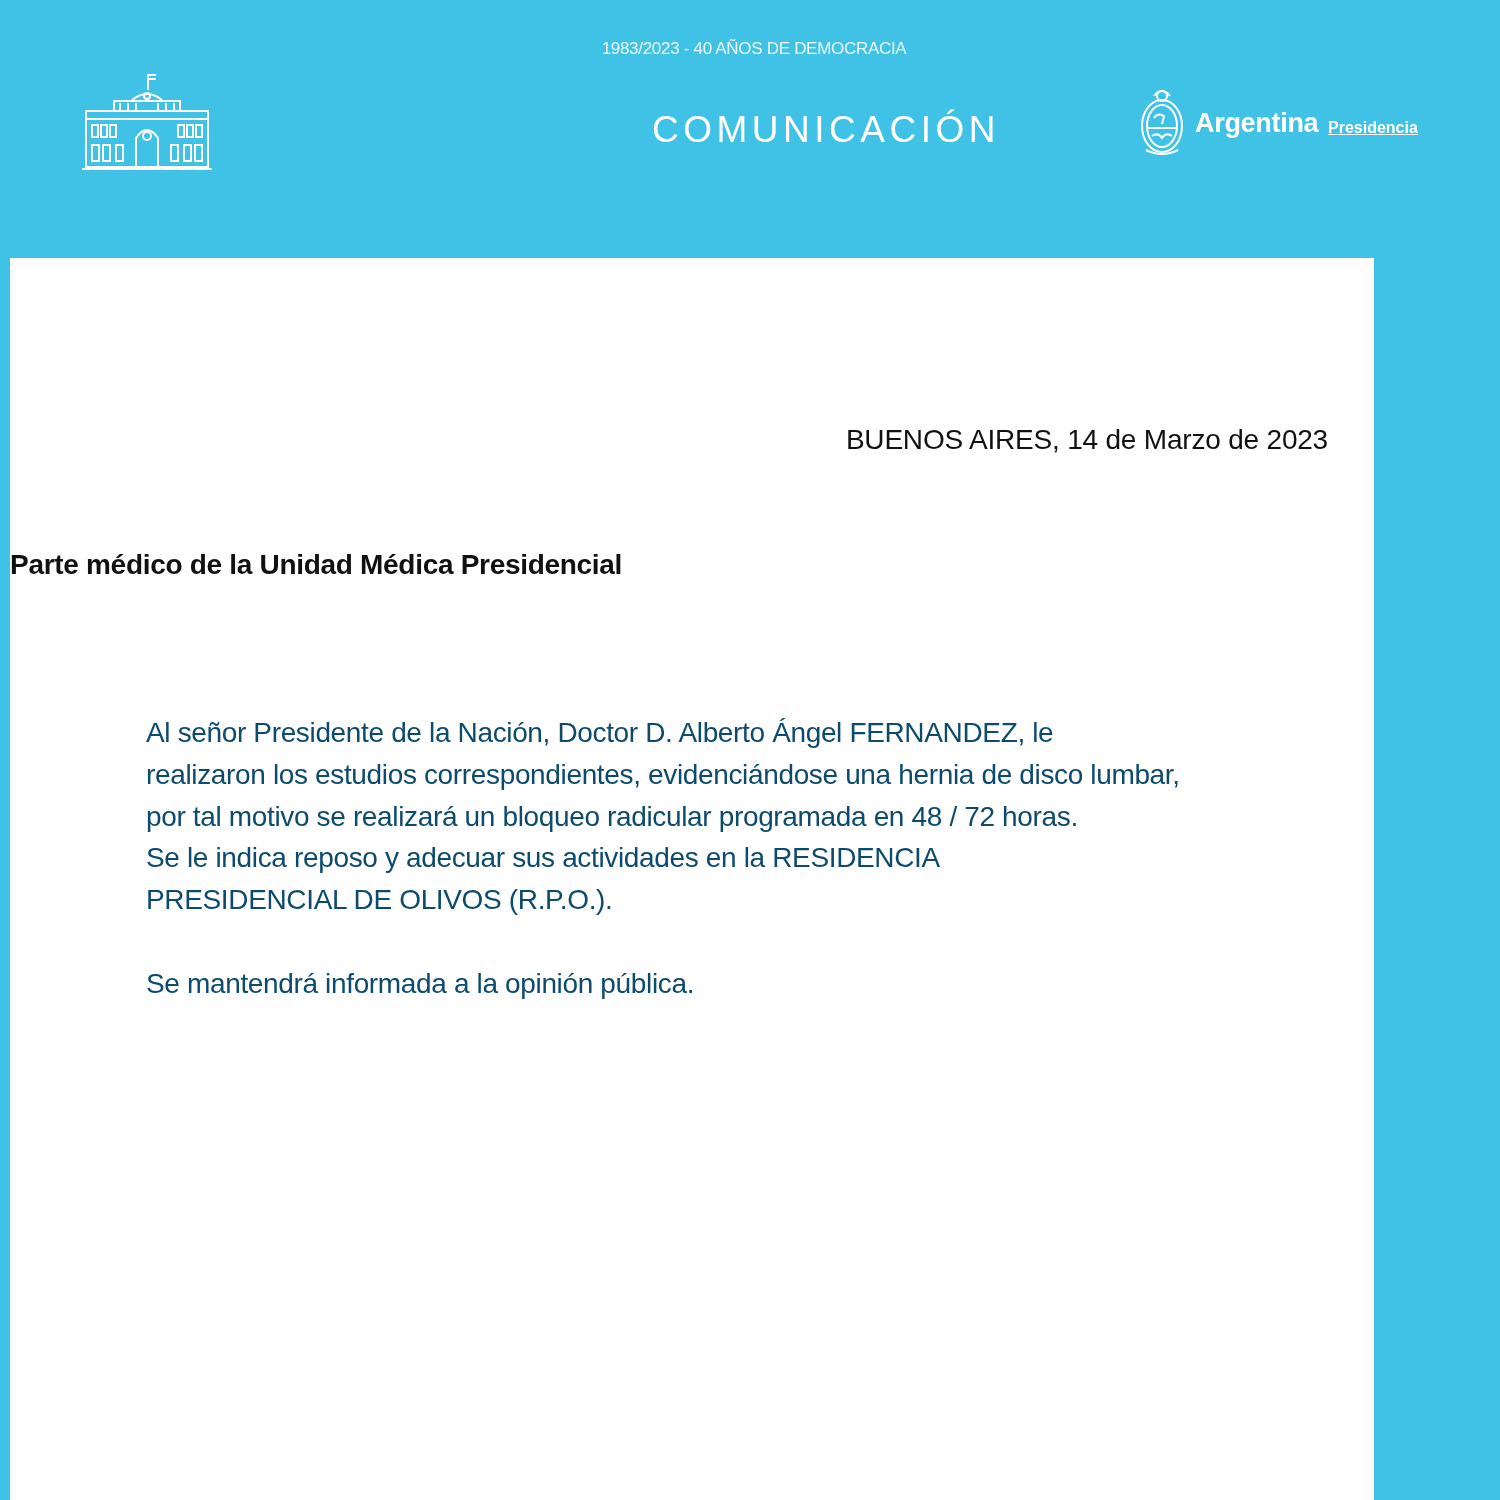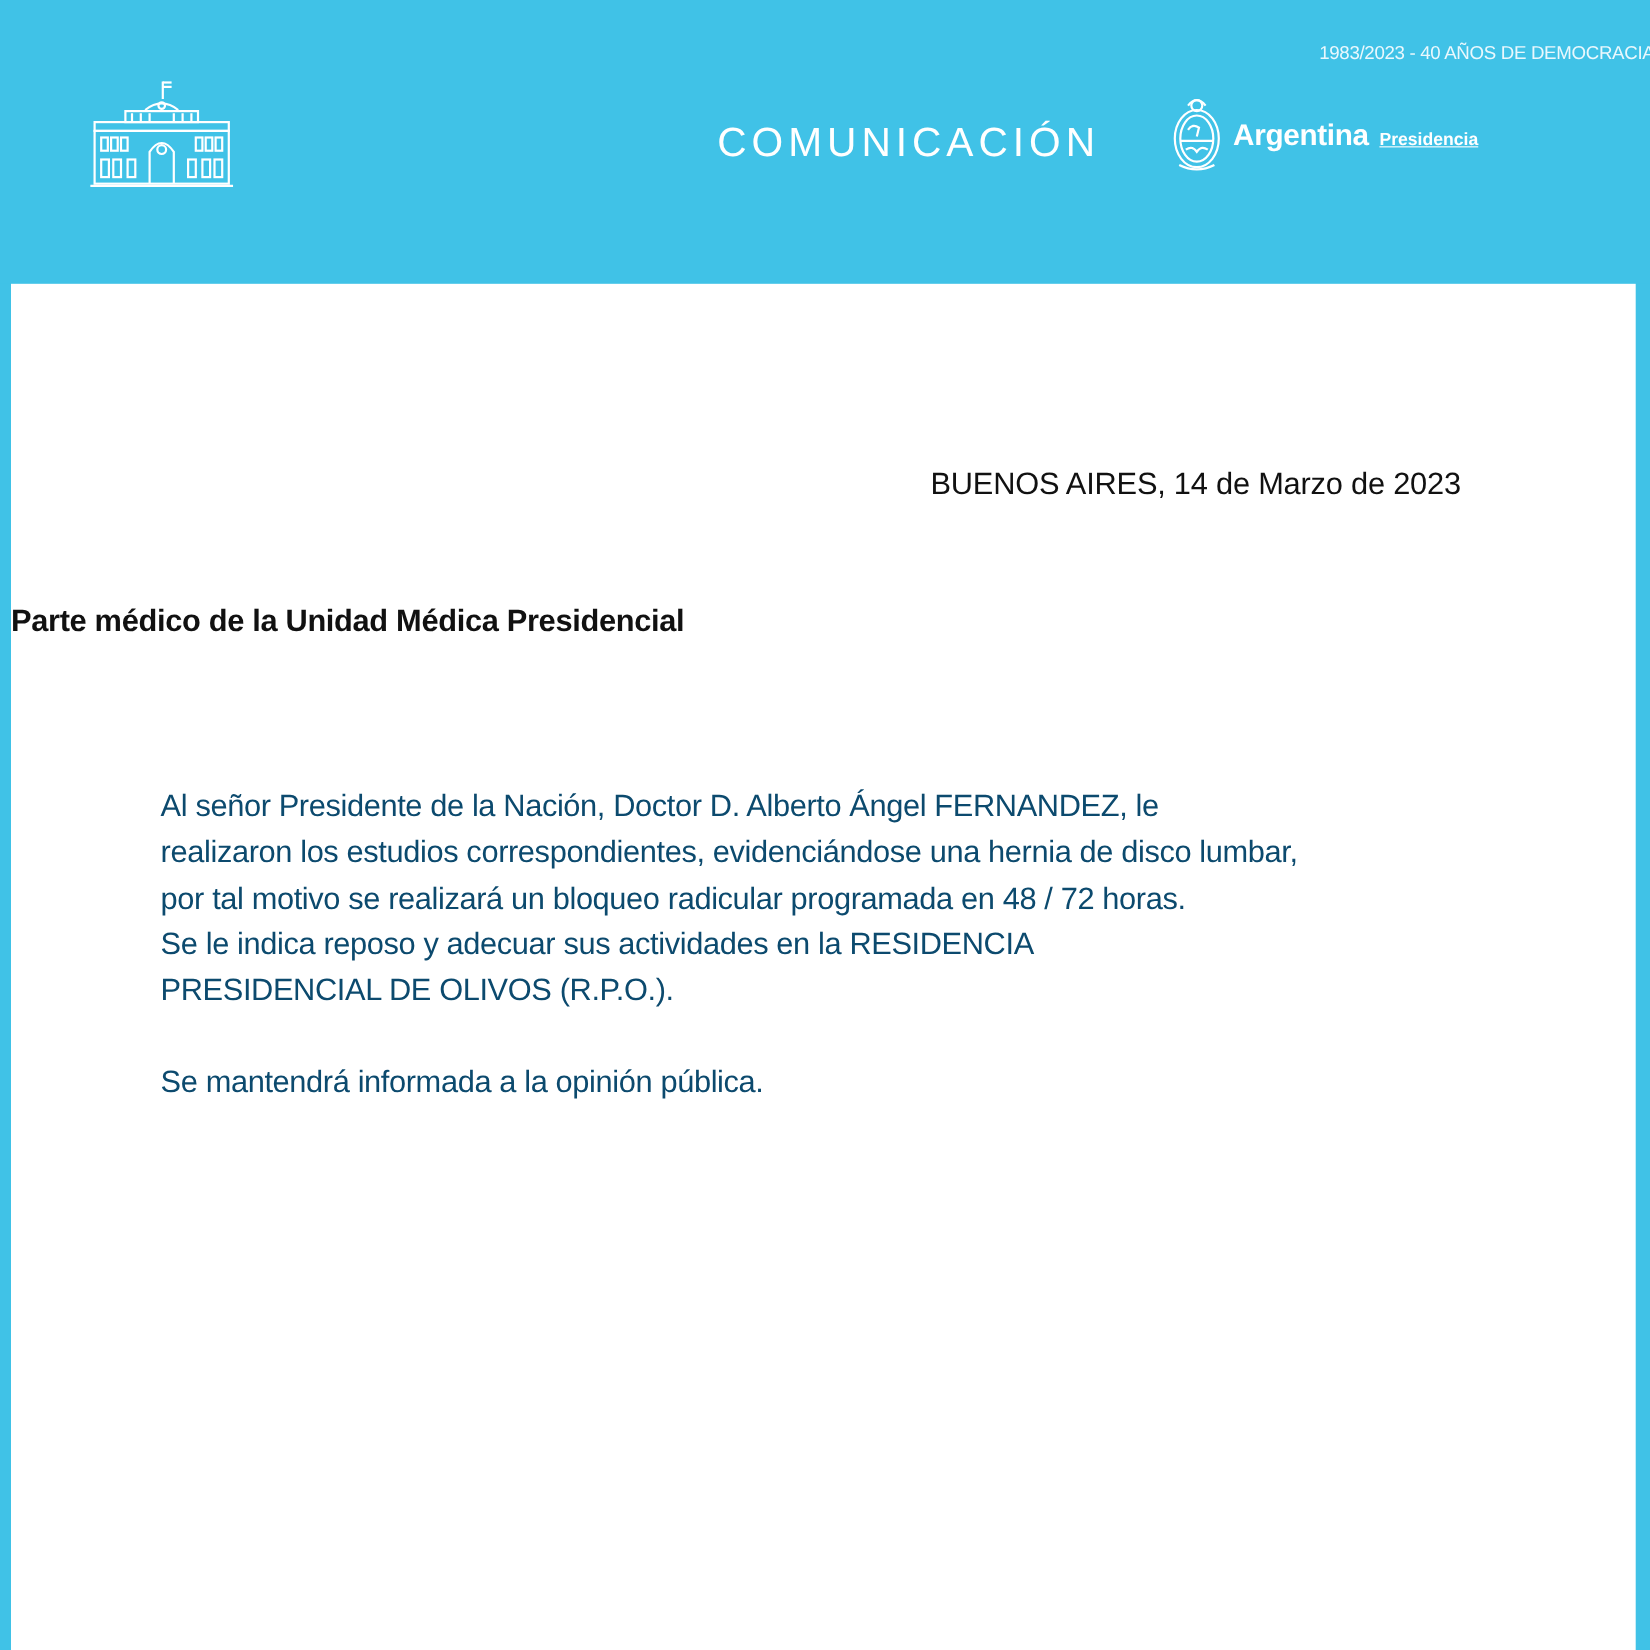--- a/index.html
+++ b/index.html
@@ -8,39 +8,39 @@
       background: #40c2e7;
       position: relative;
       font-family: "Liberation Sans", "DejaVu Sans", sans-serif;
     }
     .header {
       position: absolute; left: 0; top: 0; width: 1500px; height: 258px;
       background: #40c2e7; color: #ffffff;
     }
     .tagline {
       position: absolute; left: 0; width: 1500px; top: 39px;
-      text-align: right; font-size: 17px; letter-spacing: -0.3px;
+      text-align: center; font-size: 17px; letter-spacing: -0.3px;
       color: #eaf8fd;
     }
     .tagline span { position: relative; left: 4px; }
     .brand-title {
       position: absolute; left: 500px; top: 95px; width: 500px;
       text-align: right; font-size: 37px; letter-spacing: 4.5px;
       font-weight: normal; color: #ffffff; line-height: 70px;
     }
     .left-logo { position: absolute; left: 82px; top: 70px; width: 360px; height: 104px; }
     .left-logo svg { position: absolute; left: 0; top: 0; }
     .left-logo .txt { position: absolute; left: 158px; top: 15px; line-height: 21.5px; font-size: 17px; letter-spacing: -0.4px; }
     .left-logo .b { font-weight: bold; }
-    .right-logo { position: absolute; left: 1064px; top: 86px; width: 300px; height: 74px; }
+    .right-logo { position: absolute; left: 1138px; top: 86px; width: 300px; height: 74px; }
     .right-logo svg { position: absolute; left: 0; top: 0; }
     .right-logo .main { position: absolute; left: 57px; top: 22px; font-size: 27px; font-weight: bold; letter-spacing: -0.3px; }
     .right-logo .sub { position: absolute; left: 190px; top: 33px; font-size: 16px; font-weight: bold; text-decoration: underline; }
     .page {
-      position: absolute; left: 10px; top: 258px; width: 1477px; height: 1242px;
+      position: absolute; left: 10px; top: 258px; width: 1364px; height: 1242px;
       background: #ffffff;
     }
     .date {
       position: absolute; left: 0; top: 166px; width: 1318px;
       text-align: right; font-size: 28px; color: #111111; letter-spacing: -0.2px;
     }
     .title {
       position: absolute; left: 0; top: 291px; width: 1474px;
       text-align: left; font-size: 28px; font-weight: bold; color: #111111; letter-spacing: -0.3px;
     }

